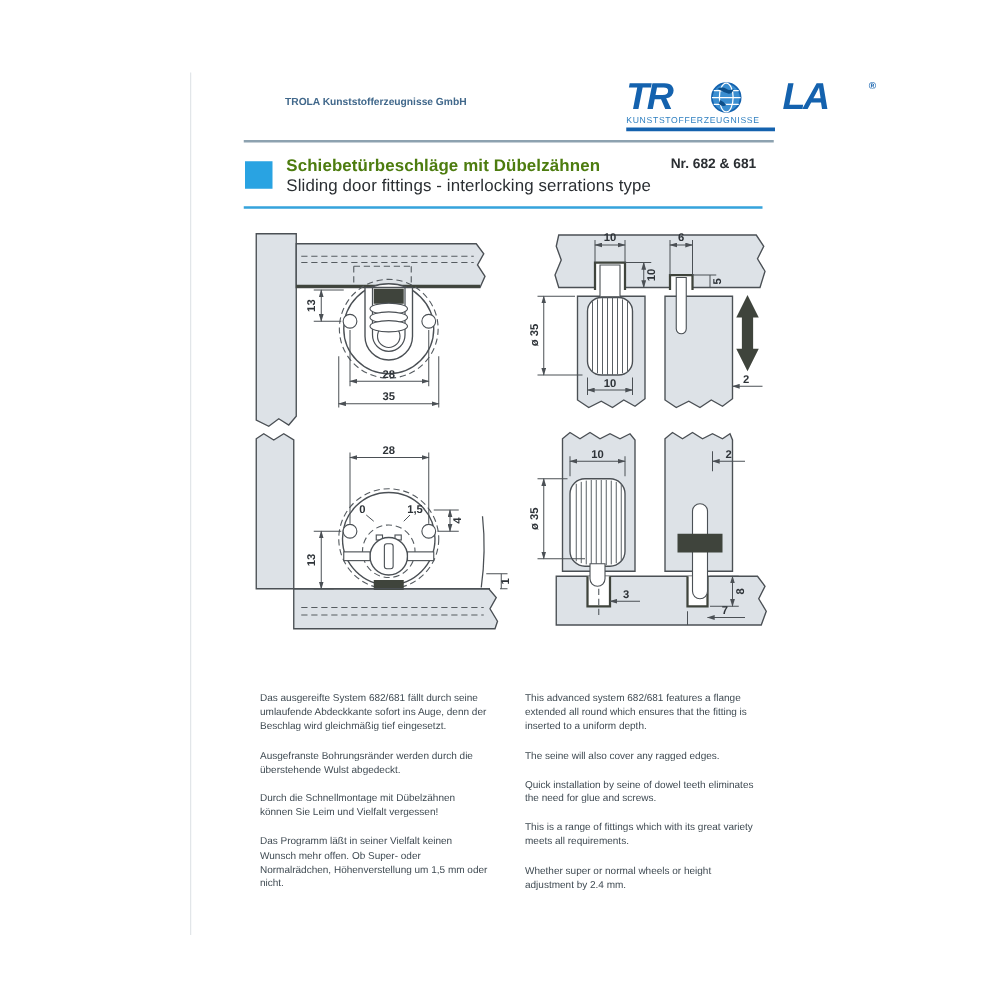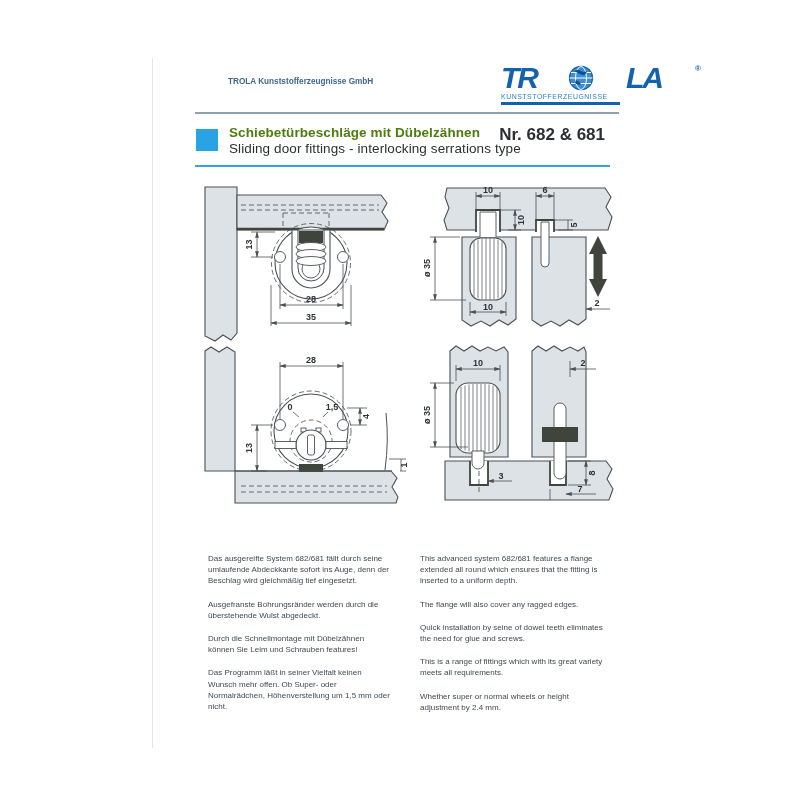--- a/index.html
+++ b/index.html
@@ -17,21 +17,21 @@
   .logo-word { display:flex; align-items:center; font-size:30px; line-height:29px; font-weight:700; font-style:italic; color:#1462ae; letter-spacing:-2px;gap:32px; }
   .logo-globe { width:26px; height:26px; margin:0 0 0 -1px; flex:0 0 auto; }
   .logo-reg { font-size:8px; font-style:normal; letter-spacing:0; position:relative; top:-9px; left:1px; }
   .logo-sub { font-size:6.9px; color:#2e7fc0; letter-spacing:.55px; margin-top:1px; white-space:nowrap; }
   .logo-bar { width:119px; height:3px; background:#1462ae; margin-top:2px; }
 
   
   .title-square { position:absolute; left:196px; top:129px; width:22px; height:22px; background:#29a3e2; }
   .title-de { position:absolute; left:229px; top:125px; font-size:13.5px; font-weight:700; color:#4d7c0f; letter-spacing:.1px; }
   .title-en { position:absolute; left:229px; top:141px; font-size:13.5px; font-weight:400; color:#2b2f33; letter-spacing:.1px; }
-  .title-nr { position:absolute; left:495px; top:125px; width:110px; text-align:right; font-size:17px; font-weight:700; color:#2b2f33; }
+  .title-nr { position:absolute; left:495px; top:125px; width:110px; text-align:right; font-size:11px; font-weight:700; color:#2b2f33; }
   .title-rule { position:absolute; left:195px; top:165px; width:415px; height:2px; background:#35a3dc; }
 
   
   .svgdraw { position:absolute; }
   #d-tl { left:195px; top:185px; }
   #d-tr { left:420px; top:180px; }
   #d-bl { left:195px; top:345px; }
   #d-br { left:420px; top:343px; }
 
   svg .panel { fill:#dde2e7; stroke:#4b5055; stroke-width:1.1; }
@@ -279,23 +279,23 @@
       <text transform="translate(175,130) rotate(-90)" text-anchor="middle">8</text>
       <line class="dl" x1="130" y1="146" x2="130" y2="157"></line>
       <line class="dl" x1="146" y1="151" x2="176" y2="151" marker-start="url(#mBR)"></line>
       <text x="160" y="148.5" text-anchor="middle">7</text>
     </g>
   </svg>
 
   <div class="col col-de">
     <p>Das ausgereifte System 682/681 fällt durch seine umlaufende Abdeckkante sofort ins Auge, denn der Beschlag wird gleichmäßig tief eingesetzt.</p>
     <p>Ausgefranste Bohrungsränder werden durch die überstehende Wulst abgedeckt.</p>
-    <p>Durch die Schnellmontage mit Dübelzähnen können Sie Leim und Schrauben features!</p>
+    <p>Durch die Schnellmontage mit Dübelzähnen können Sie Leim und Vielfalt vergessen!</p>
     <p>Das Programm läßt in seiner Vielfalt keinen Wunsch mehr offen. Ob Super- oder Normalrädchen, Höhenverstellung um 1,5 mm oder nicht.</p>
   </div>
   <div class="col col-en">
     <p>This advanced system 682/681 features a flange extended all round which ensures that the fitting is inserted to a uniform depth.</p>
-    <p>The flange will also cover any ragged edges.</p>
+    <p>The seine will also cover any ragged edges.</p>
     <p>Quick installation by seine of dowel teeth eliminates the need for glue and screws.</p>
     <p>This is a range of fittings which with its great variety meets all requirements.</p>
     <p>Whether super or normal wheels or height adjustment by 2.4 mm.</p>
   </div>
 </div>
 
 </body></html>

